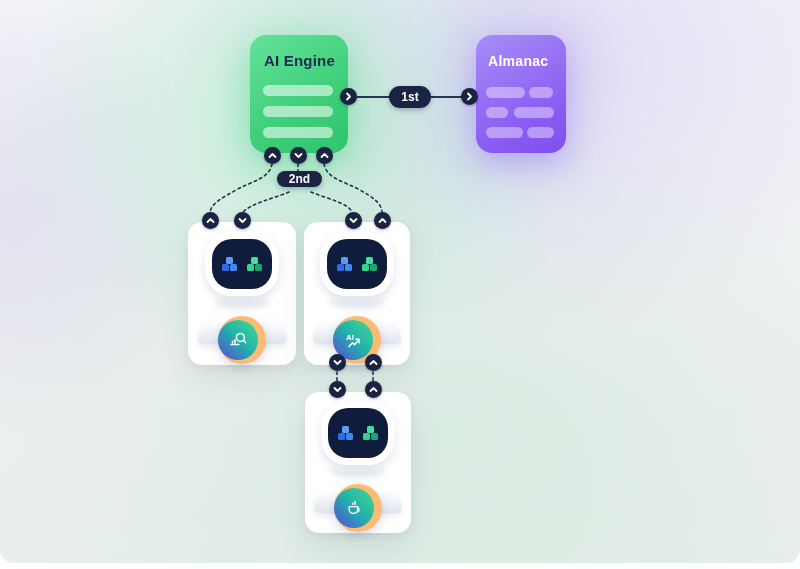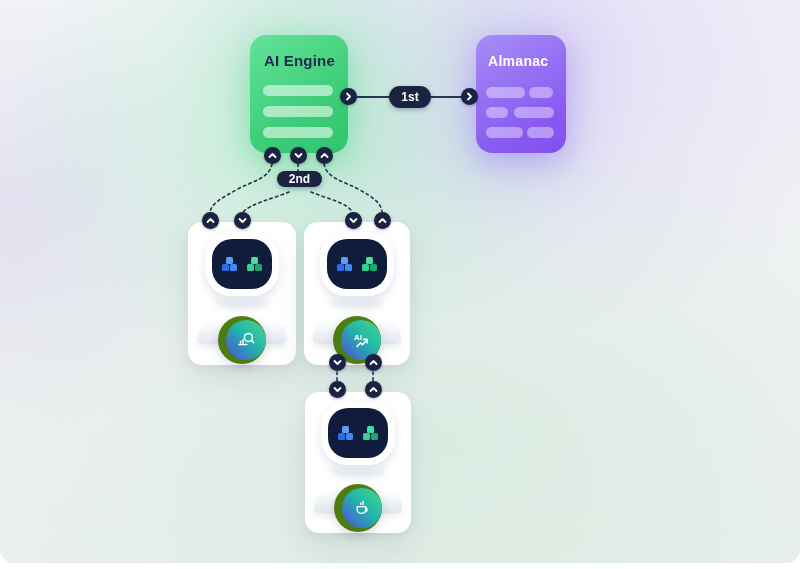--- a/index.html
+++ b/index.html
@@ -86,23 +86,23 @@
   .robot-body { position:relative; width:88px; height:50px; margin-top:9px; }
   .arm {
     position:absolute; top:3px; width:34px; height:27px;
     background:linear-gradient(180deg,#ffffff 10%,#dde3ee 100%);
     box-shadow:0 3px 6px rgba(45,65,105,0.10);
   }
   .arm-left  { left:-1px;  border-radius:70% 30% 12% 88% / 80% 55% 45% 20%; transform:rotate(-6deg); }
   .arm-right { right:-1px; border-radius:30% 70% 88% 12% / 55% 80% 20% 45%; transform:rotate(6deg); }
   .badge-ring {
     position:absolute; left:50%; top:50%; transform:translate(-50%,-50%);
-    width:48px; height:48px; border-radius:50%; background:#4d7c0f;
+    width:48px; height:48px; border-radius:50%; background:#fdba74;
     box-shadow:0 4px 10px rgba(45,65,105,0.18);
-    display:flex; align-items:center; justify-content:flex-end;
+    display:flex; align-items:center; justify-content:flex-start;
   }
   .badge {
     width:40px; height:40px; border-radius:50%;
     background:linear-gradient(225deg,#3fd492 8%,#21b3ab 48%,#5153d6 94%);
     display:flex; align-items:center; justify-content:center;
   }
   .bottom-strip { position:absolute; left:0; top:563px; width:800px; height:6px; background:#ffffff; }
 </style>
 </head>
 <body>

